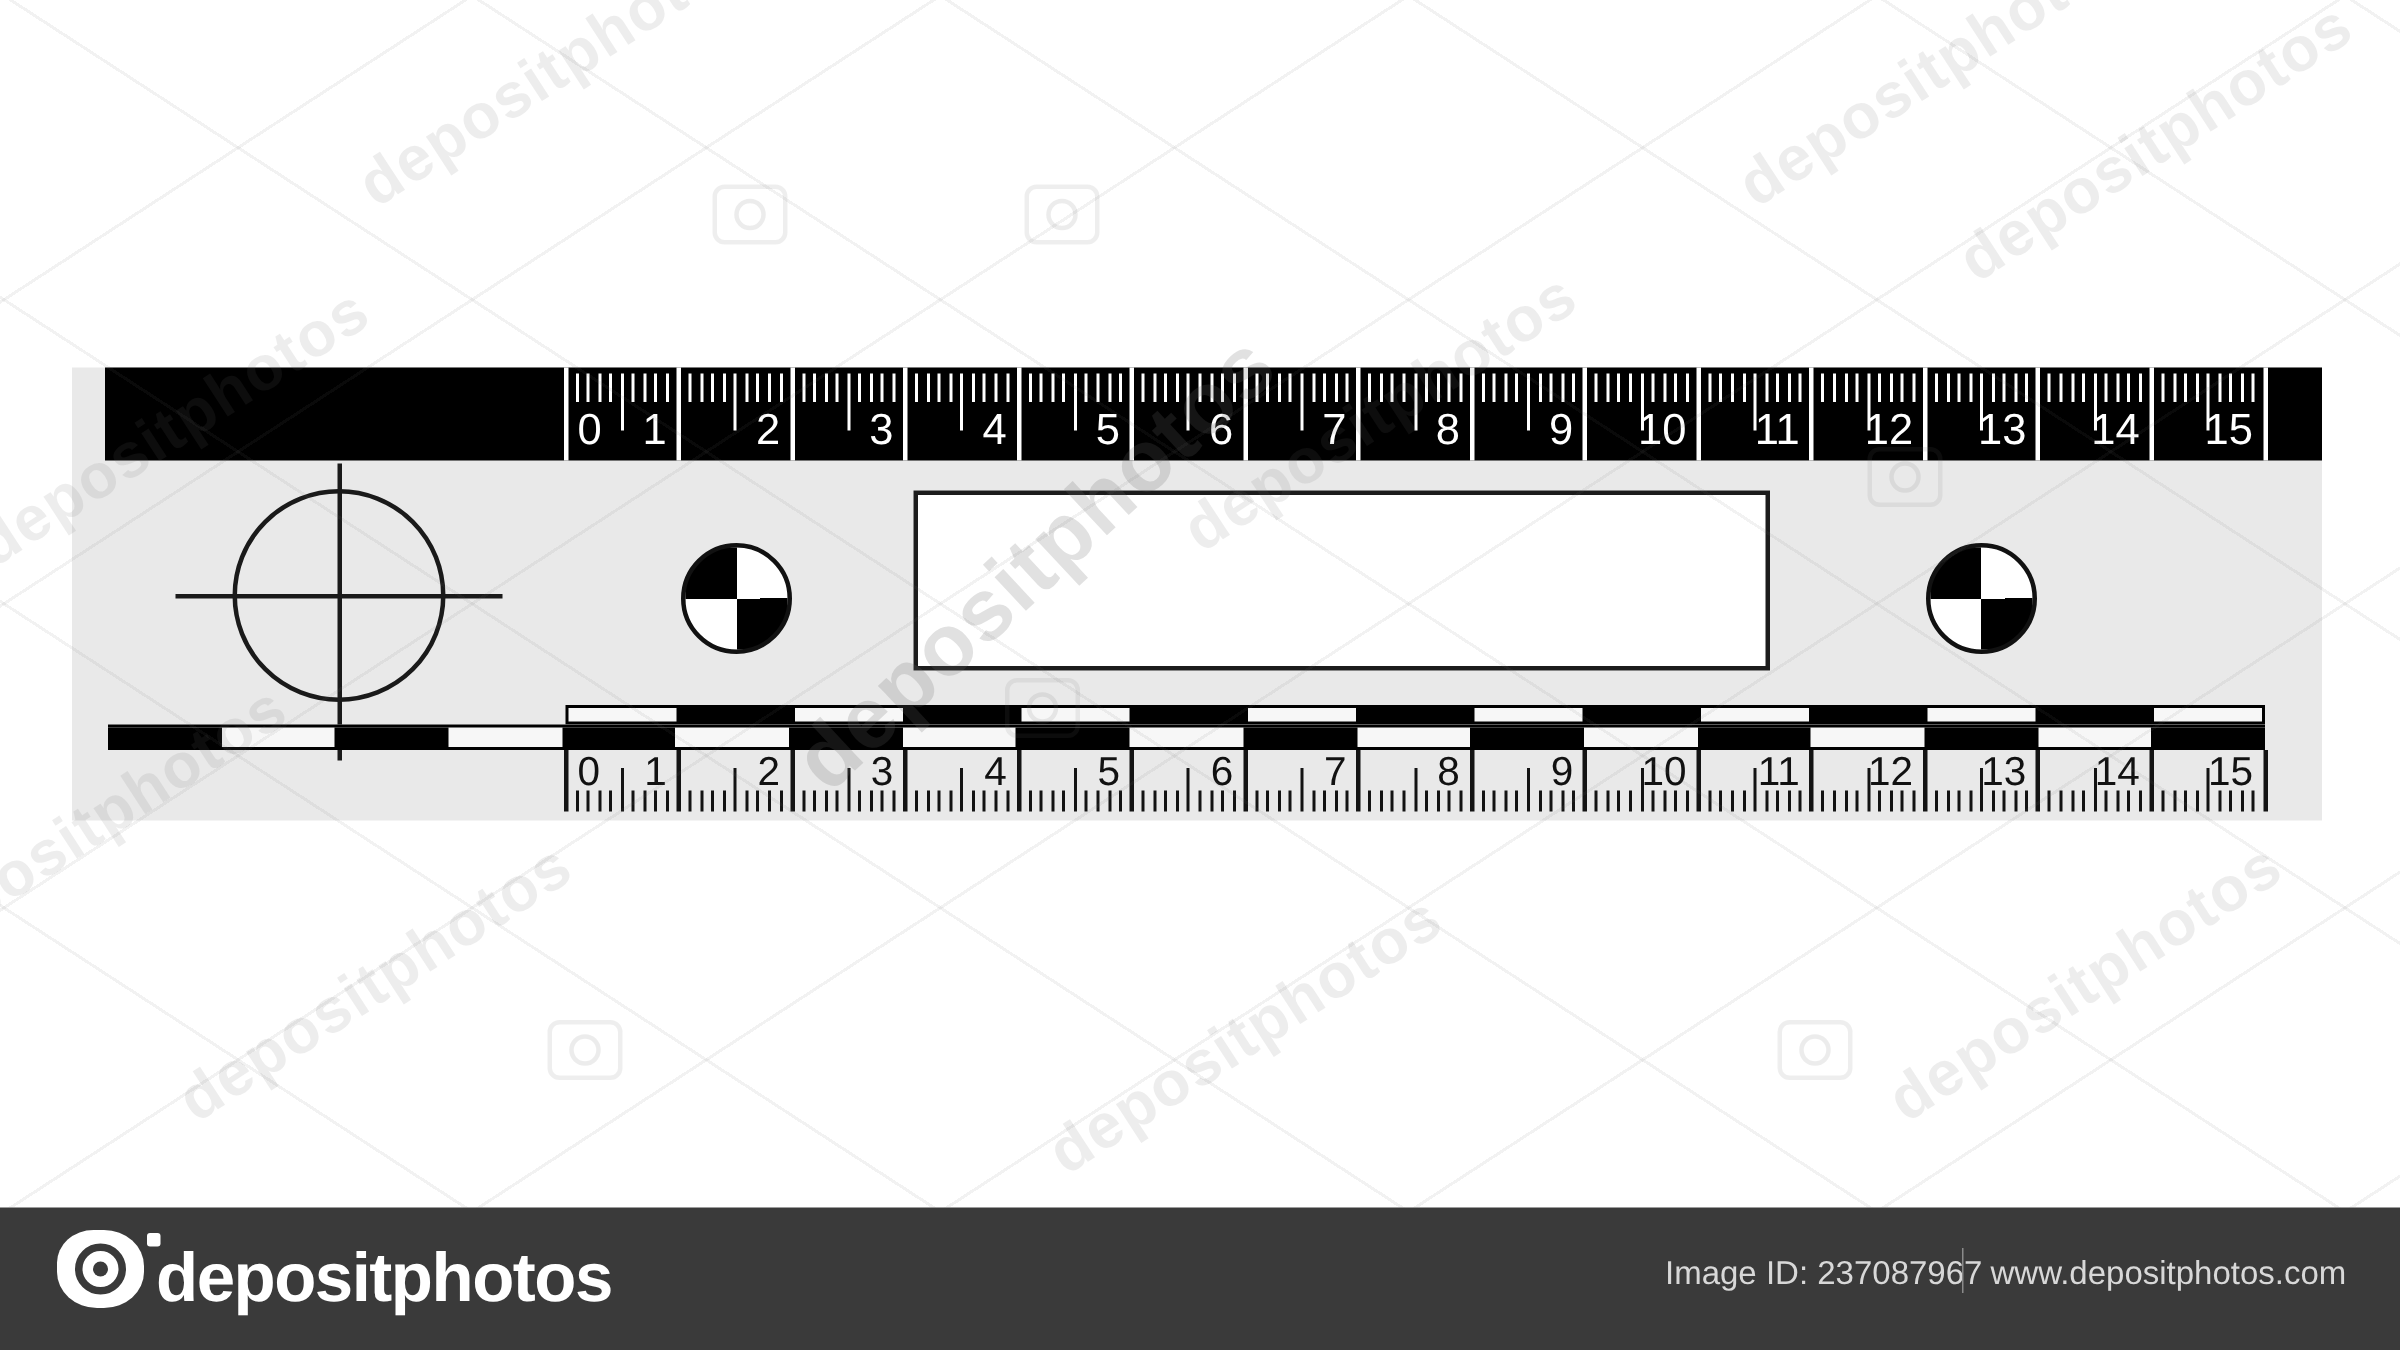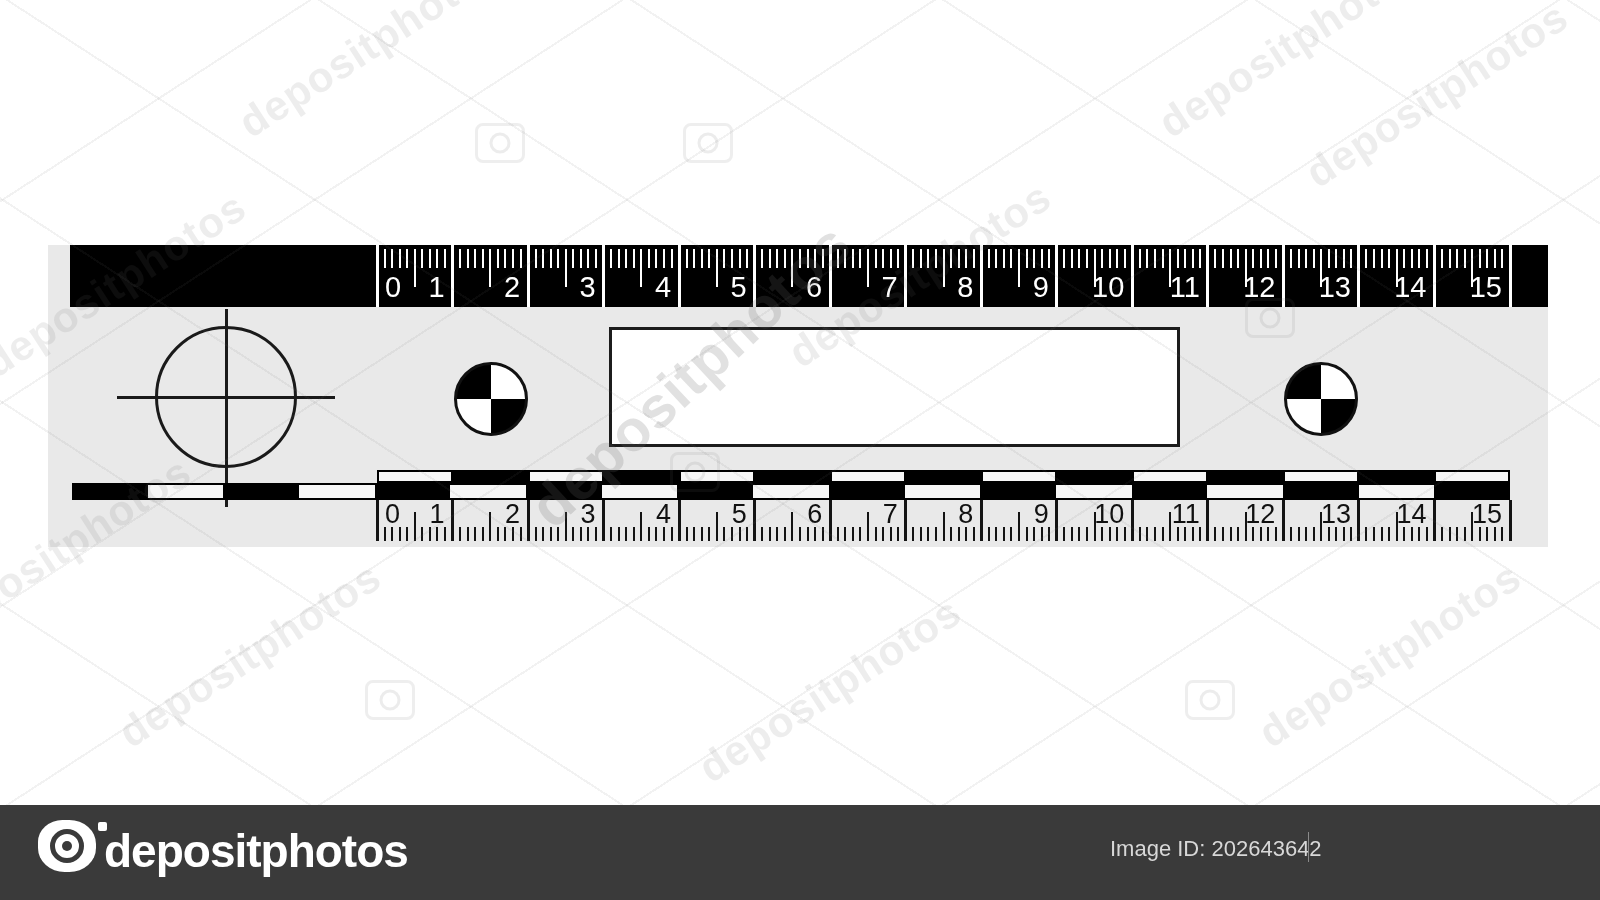--- a/index.html
+++ b/index.html
@@ -481,15 +481,16 @@
         <div class="lens"></div>
       </div>
     </div>
 
   <div class="wm-bar"></div>
   <div class="logo-cam">
     <div class="lens"></div>
   </div>
   <div class="logo-flash"></div>
   <div class="logo-text">depositphotos</div>
-  <div class="bar-id">Image ID: 202643642</div>
+  <div class="bar-id">Image ID: 237087967</div>
   <div class="bar-sep"></div>
+  <div class="bar-url">www.depositphotos.com</div>
 </div>
 
 </body></html>

